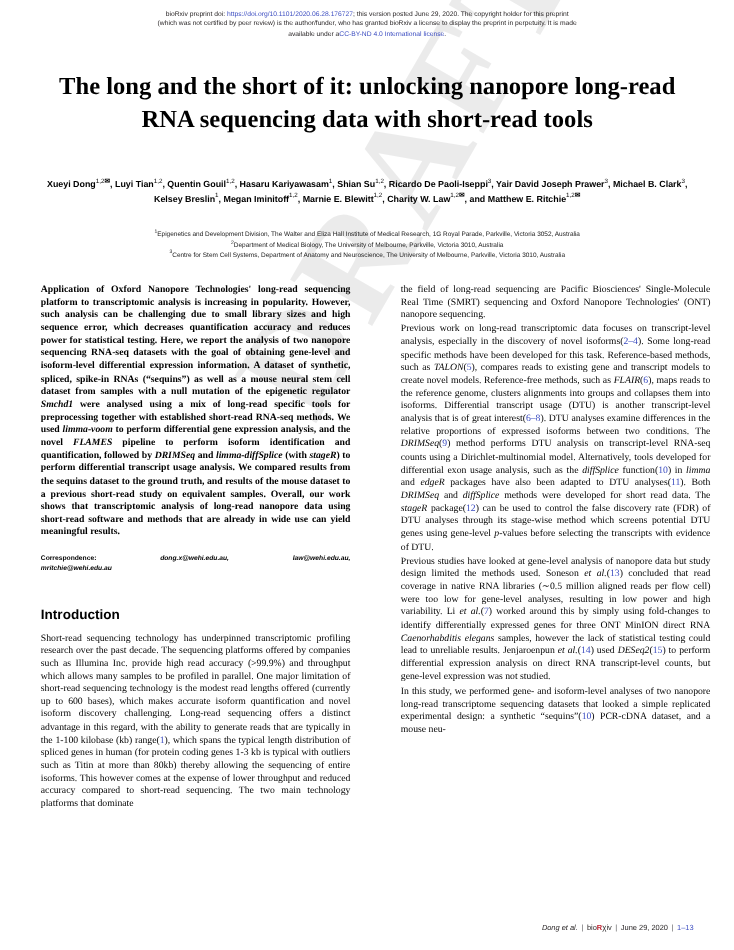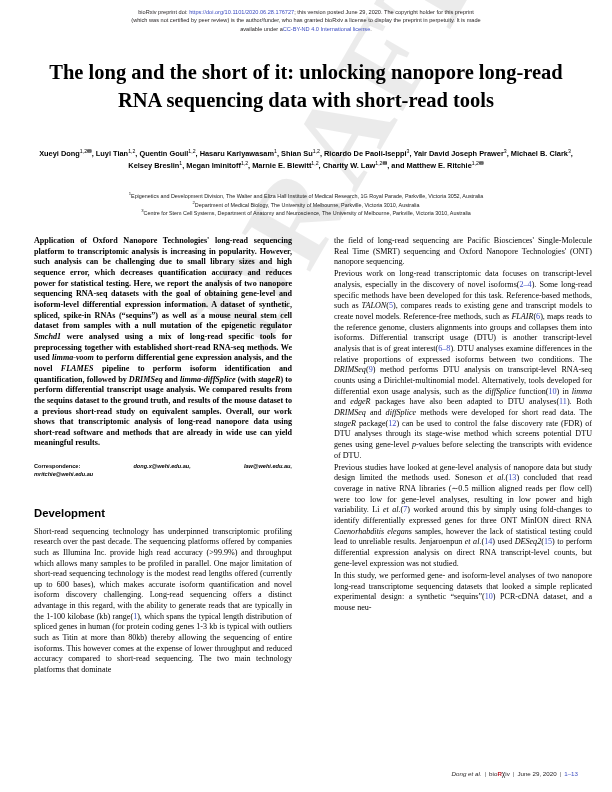--- a/index.html
+++ b/index.html
@@ -223,21 +223,21 @@
 
   <div class="corr">
     <div class="corr-row">
       <span class="lbl">Correspondence:</span>
       <span>dong.x@wehi.edu.au,</span>
       <span>law@wehi.edu.au,</span>
     </div>
     <div>mritchie@wehi.edu.au</div>
   </div>
 
-  <div class="section-head">Development</div>
+  <div class="section-head">Introduction</div>
 
   <div id="left-body">
       <p class="body"><span>Short-read sequencing technology has underpinned transcriptomic profiling research over the past decade. The sequencing platforms offered by companies such as Illumina Inc. provide high read accuracy (&gt;99.9%) and throughput which allows many samples to be profiled in parallel. One major limitation of short-read sequencing technology is the modest read lengths offered (currently up to 600 bases), which makes accurate isoform quantification and novel isoform discovery challenging. Long-read sequencing offers a distinct advantage in this regard, with the ability to generate reads that are typically in the 1-100 kilobase (kb) range(</span><span class="ref">1</span><span>), which spans the typical length distribution of spliced genes in human (for protein coding genes 1-3 kb is typical with outliers such as Titin at more than 80kb) thereby allowing the sequencing of entire isoforms. This however comes at the expense of lower throughput and reduced accuracy compared to short-read sequencing. The two main technology platforms that dominate</span></p>
     </div>
 </div>
 
 <div class="col col-right">
   <div id="right-body">
       <p class="body"><span>the field of long-read sequencing are Pacific Biosciences' Single-Molecule Real Time (SMRT) sequencing and Oxford Nanopore Technologies' (ONT) nanopore sequencing.</span></p>
       <p class="body"><span>Previous work on long-read transcriptomic data focuses on transcript-level analysis, especially in the discovery of novel isoforms(</span><span class="ref">2–4</span><span>). Some long-read specific methods have been developed for this task. Reference-based methods, such as </span><span class="it">TALON</span><span>(</span><span class="ref">5</span><span>), compares reads to existing gene and transcript models to create novel models. Reference-free methods, such as </span><span class="it">FLAIR</span><span>(</span><span class="ref">6</span><span>), maps reads to the reference genome, clusters alignments into groups and collapses them into isoforms. Differential transcript usage (DTU) is another transcript-level analysis that is of great interest(</span><span class="ref">6–8</span><span>). DTU analyses examine differences in the relative proportions of expressed isoforms between two conditions. The </span><span class="it">DRIMSeq</span><span>(</span><span class="ref">9</span><span>) method performs DTU analysis on transcript-level RNA-seq counts using a Dirichlet-multinomial model. Alternatively, tools developed for differential exon usage analysis, such as the </span><span class="it">diffSplice</span><span> function(</span><span class="ref">10</span><span>) in </span><span class="it">limma</span><span> and </span><span class="it">edgeR</span><span> packages have also been adapted to DTU analyses(</span><span class="ref">11</span><span>). Both </span><span class="it">DRIMSeq</span><span> and </span><span class="it">diffSplice</span><span> methods were developed for short read data. The </span><span class="it">stageR</span><span> package(</span><span class="ref">12</span><span>) can be used to control the false discovery rate (FDR) of DTU analyses through its stage-wise method which screens potential DTU genes using gene-level </span><span class="it">p</span><span>-values before selecting the transcripts with evidence of DTU.</span></p>

